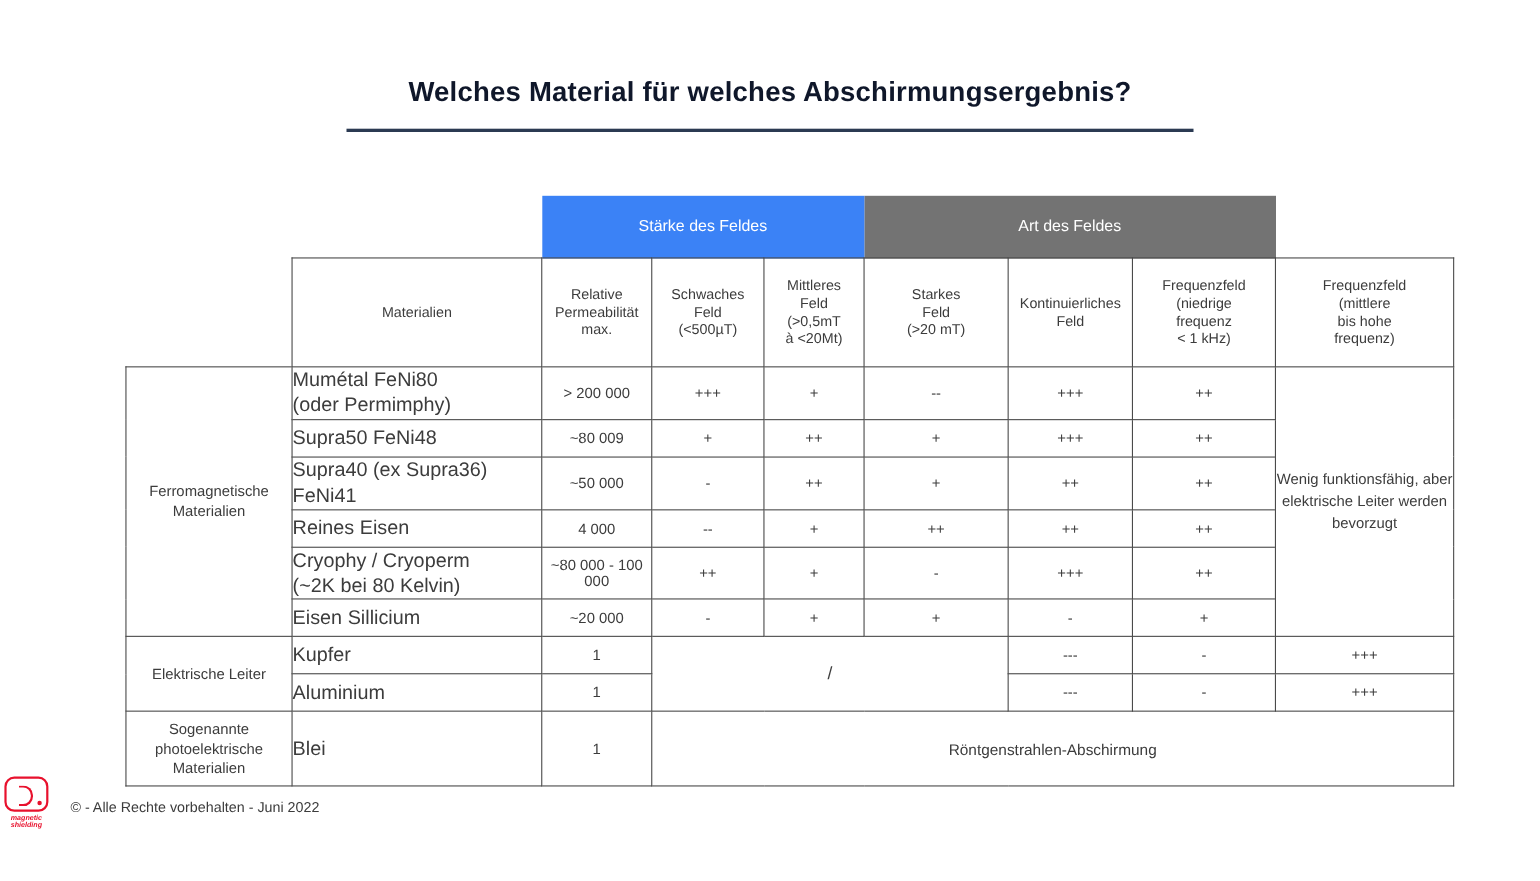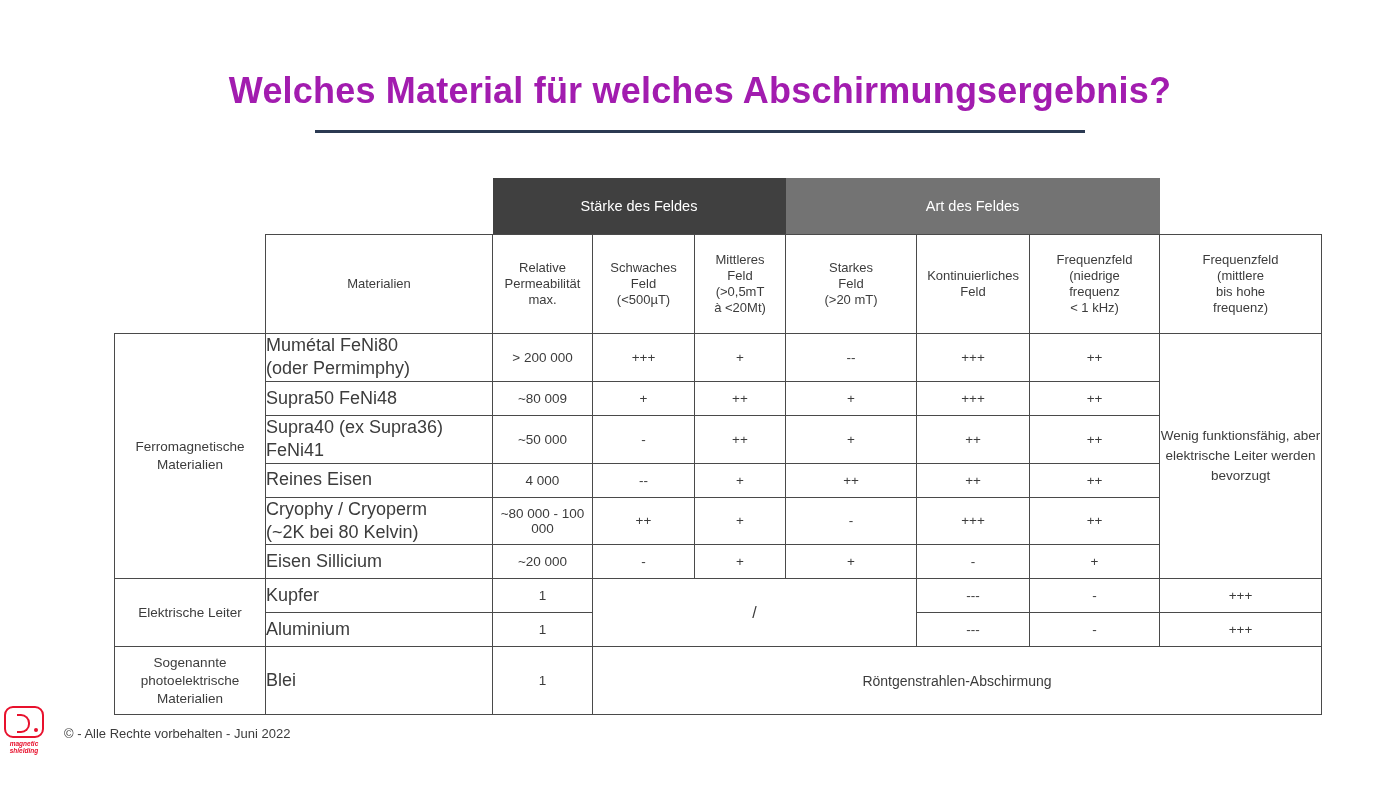--- a/index.html
+++ b/index.html
@@ -18,23 +18,23 @@
 
   
   .title-wrap {
     position: absolute;
     top: 70px;
     left: 0;
     width: 1400px;
     text-align: center;
   }
   .title {
-    font-size: 36px;
+    font-size: 25px;
     font-weight: bold;
-    color: #a21caf;
+    color: #0f172a;
     letter-spacing: 0.2px;
   }
   .title-rule {
     width: 770px;
     height: 3px;
     background: #2b3a52;
     margin: 18px auto 0 auto;
   }
 
   
@@ -61,21 +61,21 @@
     border: none !important;
     background: transparent;
   }
   .band {
     color: #ffffff;
     font-size: 14.5px;
     text-align: center;
     height: 56px;
     border: none !important;
   }
-  .band-dark { background: #404040; }
+  .band-dark { background: #3b82f6; }
   .band-red  { background: #737373; }
 
   .colhead {
     text-align: center;
     height: 98px;
     padding: 4px 5px;
     font-size: 13px;
     line-height: 1.25;
     font-weight: bold;
     color: #3c3c3c;

